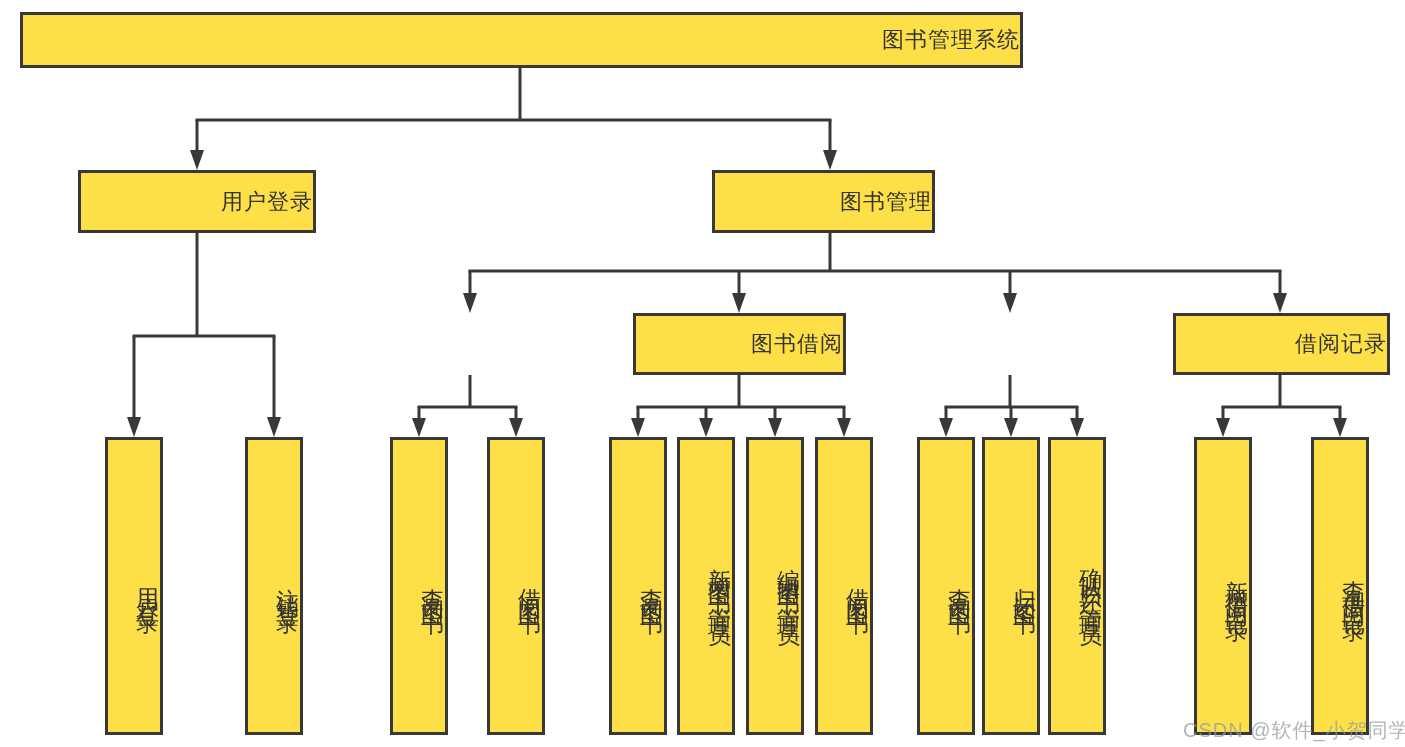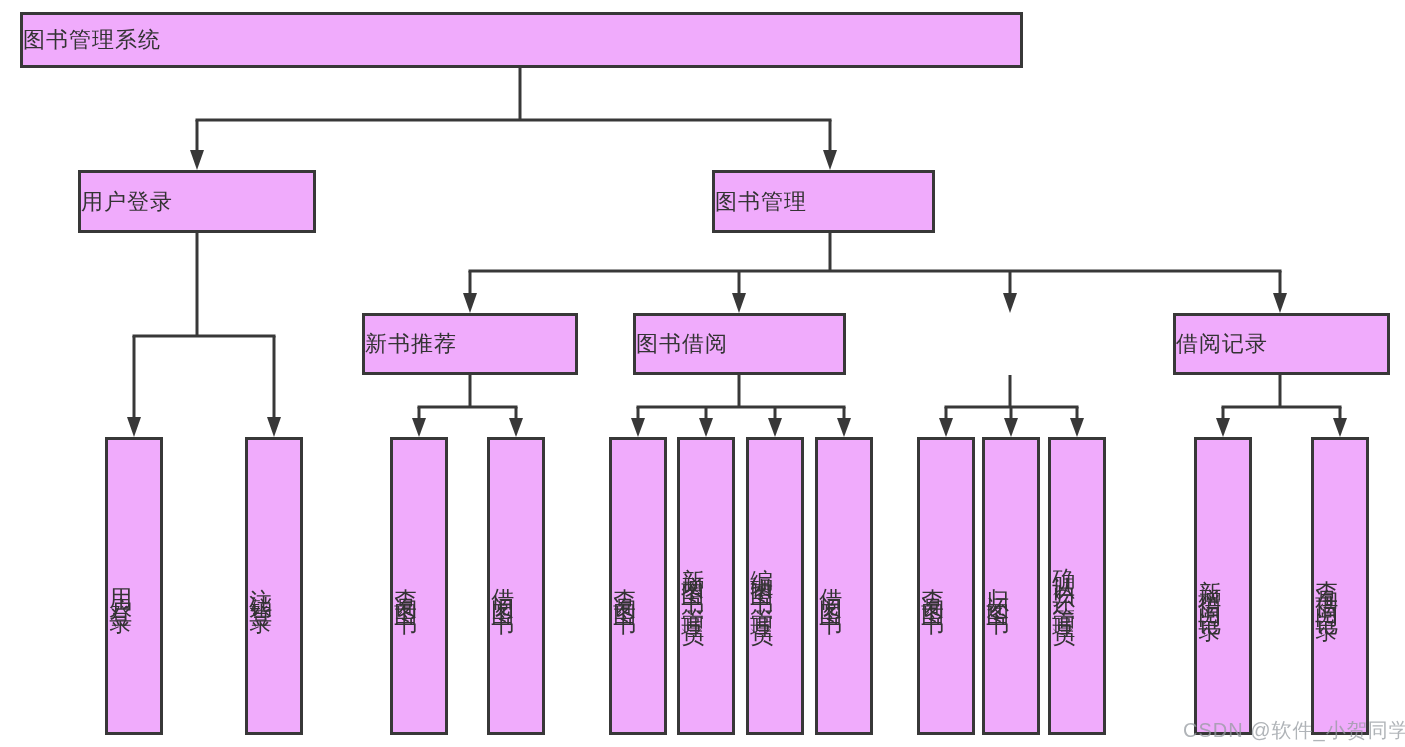--- a/index.html
+++ b/index.html
@@ -6,24 +6,24 @@
   html, body { background: #ffffff; }
   body {
     width: 1405px; height: 747px;
     position: relative; overflow: hidden;
     font-family: "Liberation Sans", sans-serif;
   }
   .canvas { position: absolute; left: 0; top: 0; width: 1405px; height: 747px; }
   svg.connectors { position: absolute; left: 0; top: 0; pointer-events: none; }
   .node {
     position: absolute;
-    background: #f0abfc;
+    background: #fde047;
     border: 3px solid #383838;
     color: #333333;
-    display: flex; align-items: center; justify-content: flex-start;
+    display: flex; align-items: center; justify-content: flex-end;
     font-size: 22px;
     letter-spacing: 1px;
     z-index: 2;
   }
   .vnode span {
     display: inline-block;
     writing-mode: vertical-rl;
     text-orientation: mixed;
     font-size: 23px;
     letter-spacing: 8px;
@@ -117,23 +117,20 @@
     <span>图书管理系统</span>
   </div>
 
   <div class="node" style="left:78px; top:170px; width:238px; height:63px;">
     <span>用户登录</span>
   </div>
   <div class="node" style="left:712px; top:170px; width:223px; height:63px;">
     <span>图书管理</span>
   </div>
 
-  <div class="node" style="left:362px; top:313px; width:216px; height:62px;">
-    <span>新书推荐</span>
-  </div>
   <div class="node" style="left:633px; top:313px; width:213px; height:62px;">
     <span>图书借阅</span>
   </div>
   <div class="node" style="left:1173px; top:313px; width:217px; height:62px;">
     <span>借阅记录</span>
   </div>
 
   <div class="node vnode" style="left:105px; top:437px; width:58px; height:298px;">
     <span>用户登录</span>
   </div>

